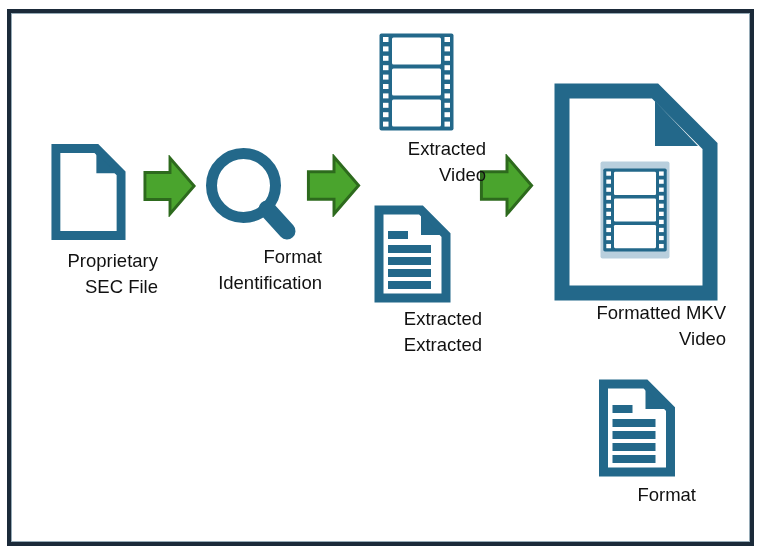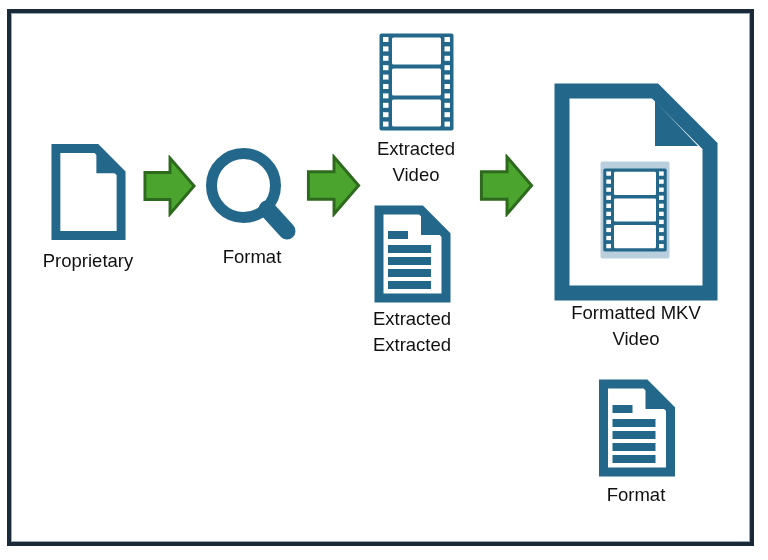--- a/index.html
+++ b/index.html
@@ -6,21 +6,21 @@
   body{width:768px;height:560px;overflow:hidden;font-family:"Liberation Sans",sans-serif;}
   .canvas{position:relative;width:768px;height:560px;background:#ffffff;}
   .frame{
     position:absolute;left:7px;top:9px;width:747px;height:537px;
     box-sizing:border-box;
     border:4px solid var(--frame,#1b2a39);
     box-shadow:inset 0 0 0 1px #96abb7;
   }
   .node{position:absolute;display:block;}
   .label{
-    position:absolute;text-align:center;
+    position:absolute;text-align:right;
     font-size:18.5px;line-height:26px;color:var(--text,#111111);
     white-space:nowrap;
   }
 </style>
 </head>
 <body>
 
 <svg width="0" height="0" style="position:absolute" aria-hidden="true">
   <defs>
     <symbol id="icon-doc-blank" viewBox="0 0 80 100">
@@ -119,24 +119,26 @@
     </svg>
   <svg class="node" style="left:306px;top:154px;width:56px;height:63px">
       <use href="#icon-arrow"></use>
     </svg>
   <svg class="node" style="left:479px;top:154px;width:56px;height:63px">
       <use href="#icon-arrow"></use>
     </svg>
 
   <div class="label" style="left:18px;top:248px;width:140px">
     <div>Proprietary</div>
+    <div>SEC File</div>
   </div>
 
   <div class="label" style="left:182px;top:244px;width:140px">
     <div>Format</div>
+    <div>Identification</div>
   </div>
 
   <div class="label" style="left:346px;top:136px;width:140px">
     <div>Extracted</div>
     <div>Video</div>
   </div>
 
   <div class="label" style="left:342px;top:306px;width:140px">
     <div>Extracted</div>
     <div>Extracted</div>

